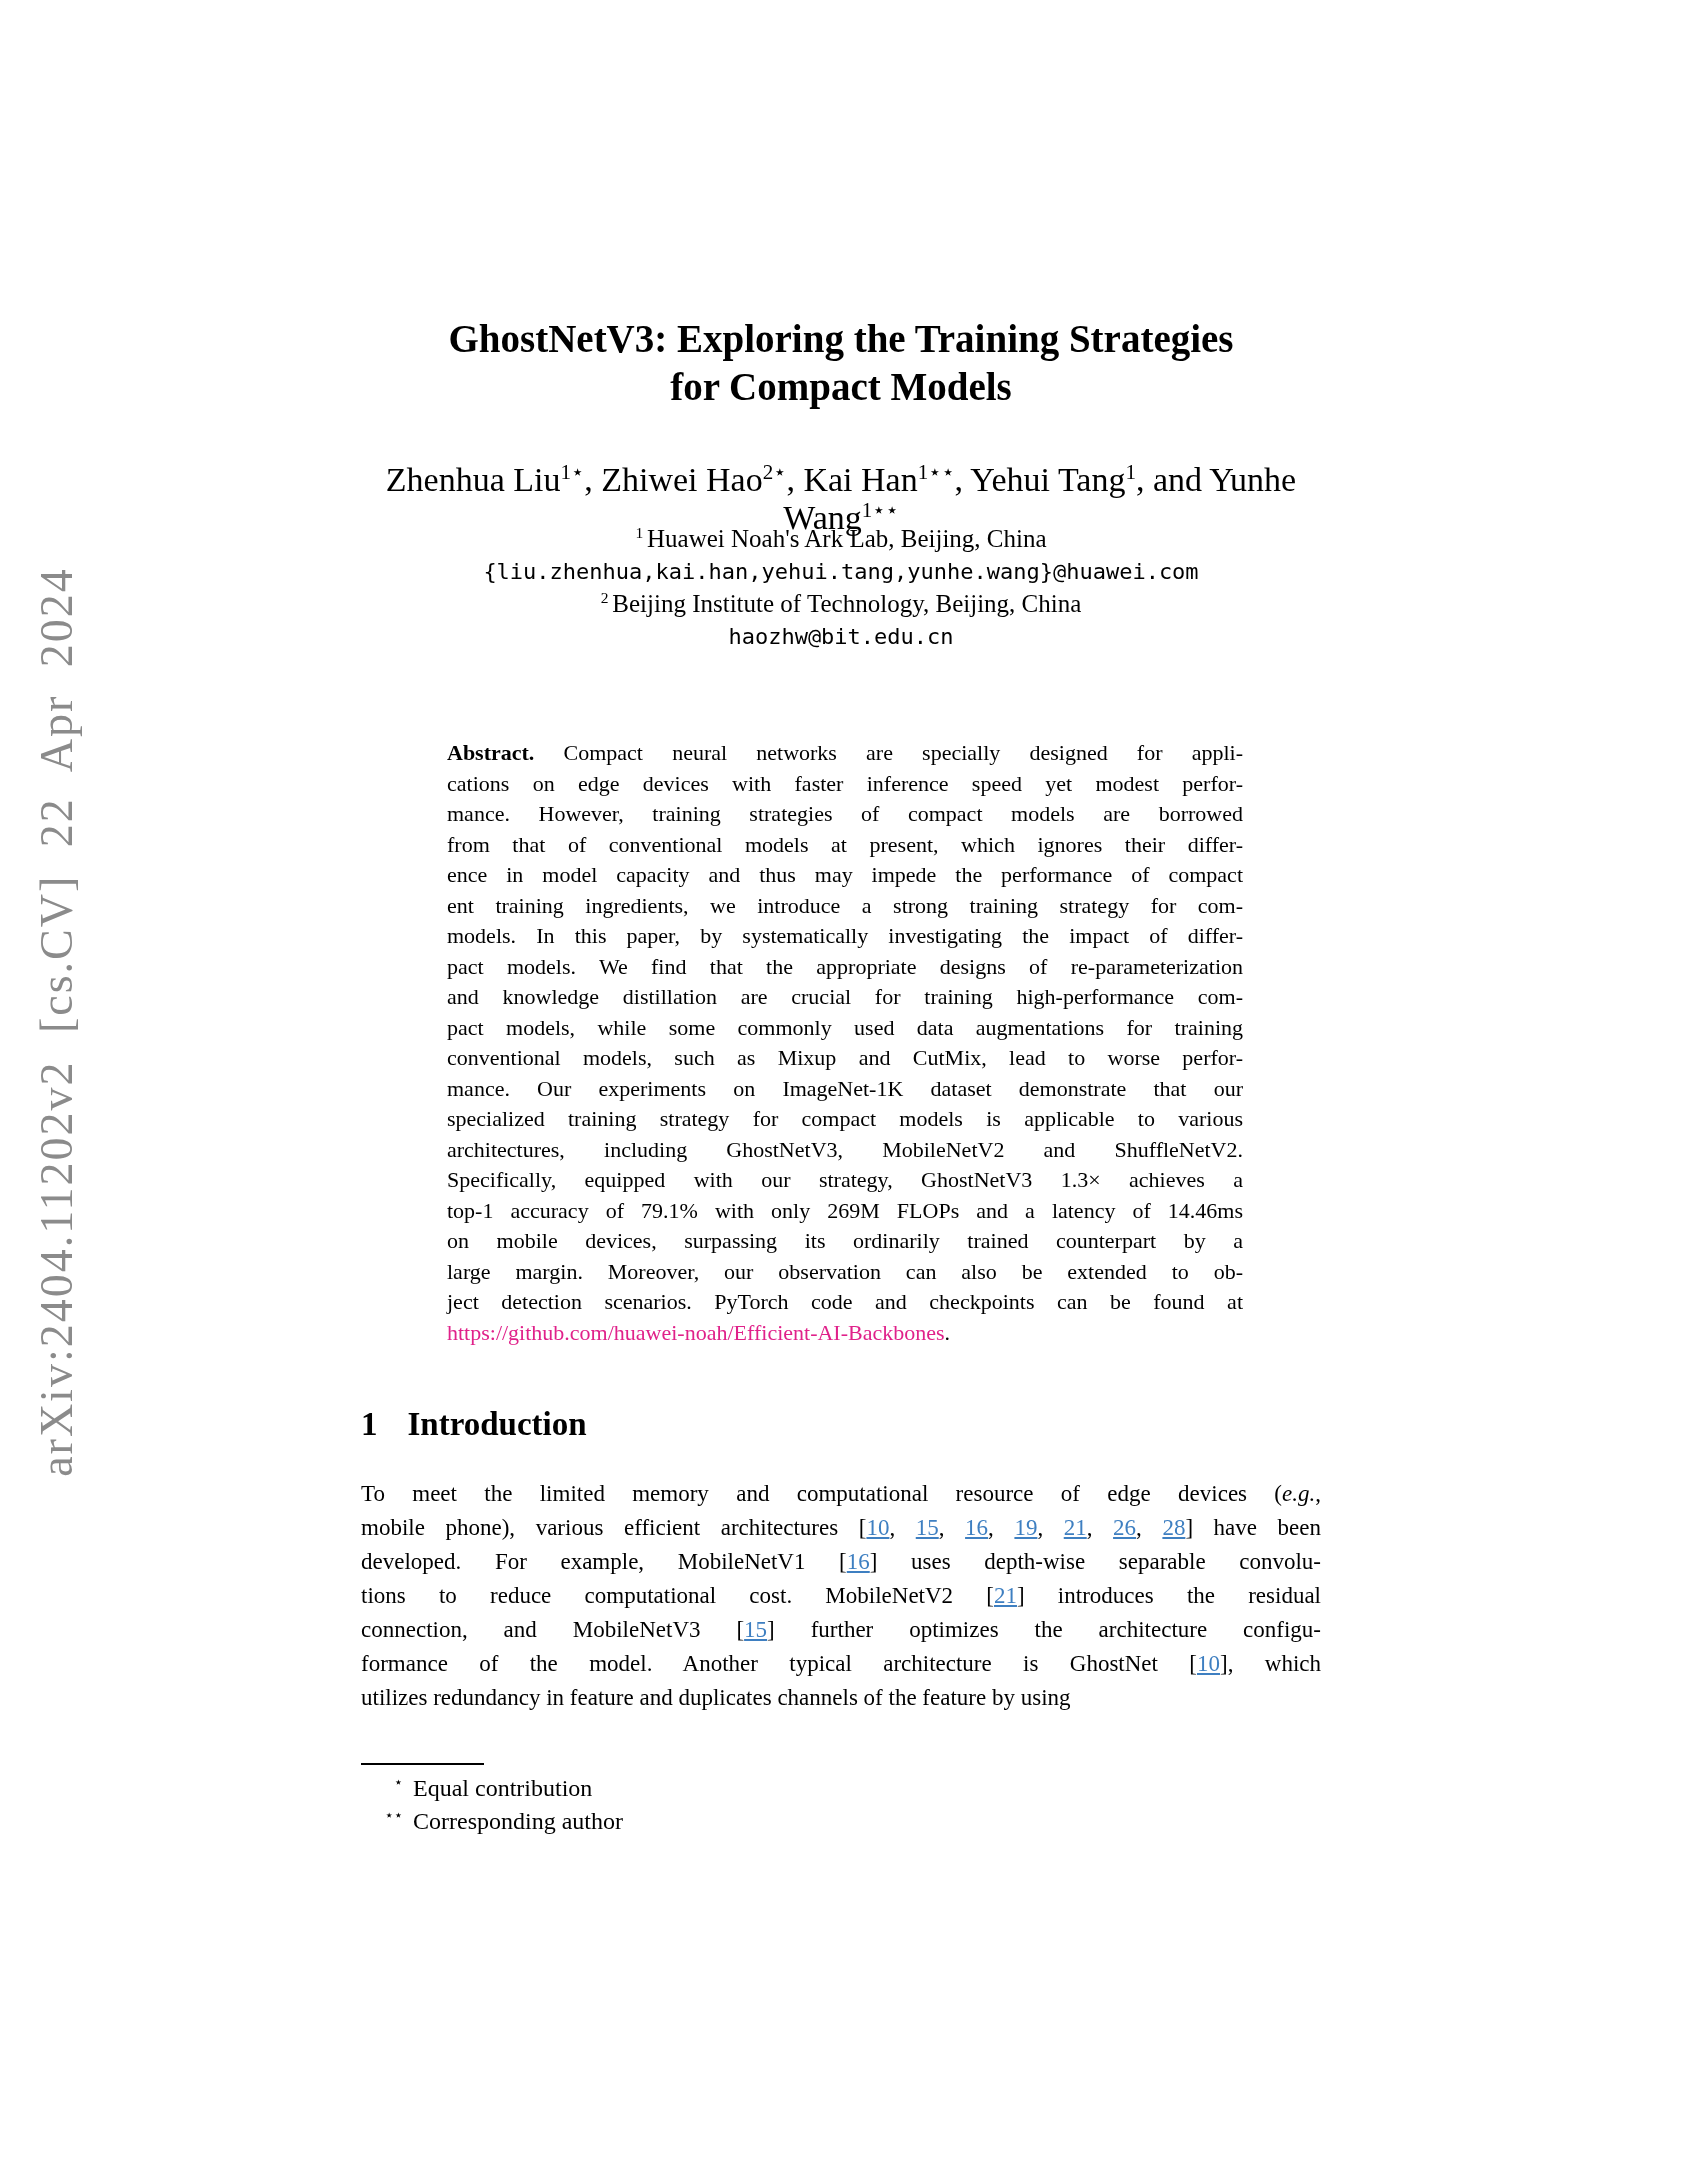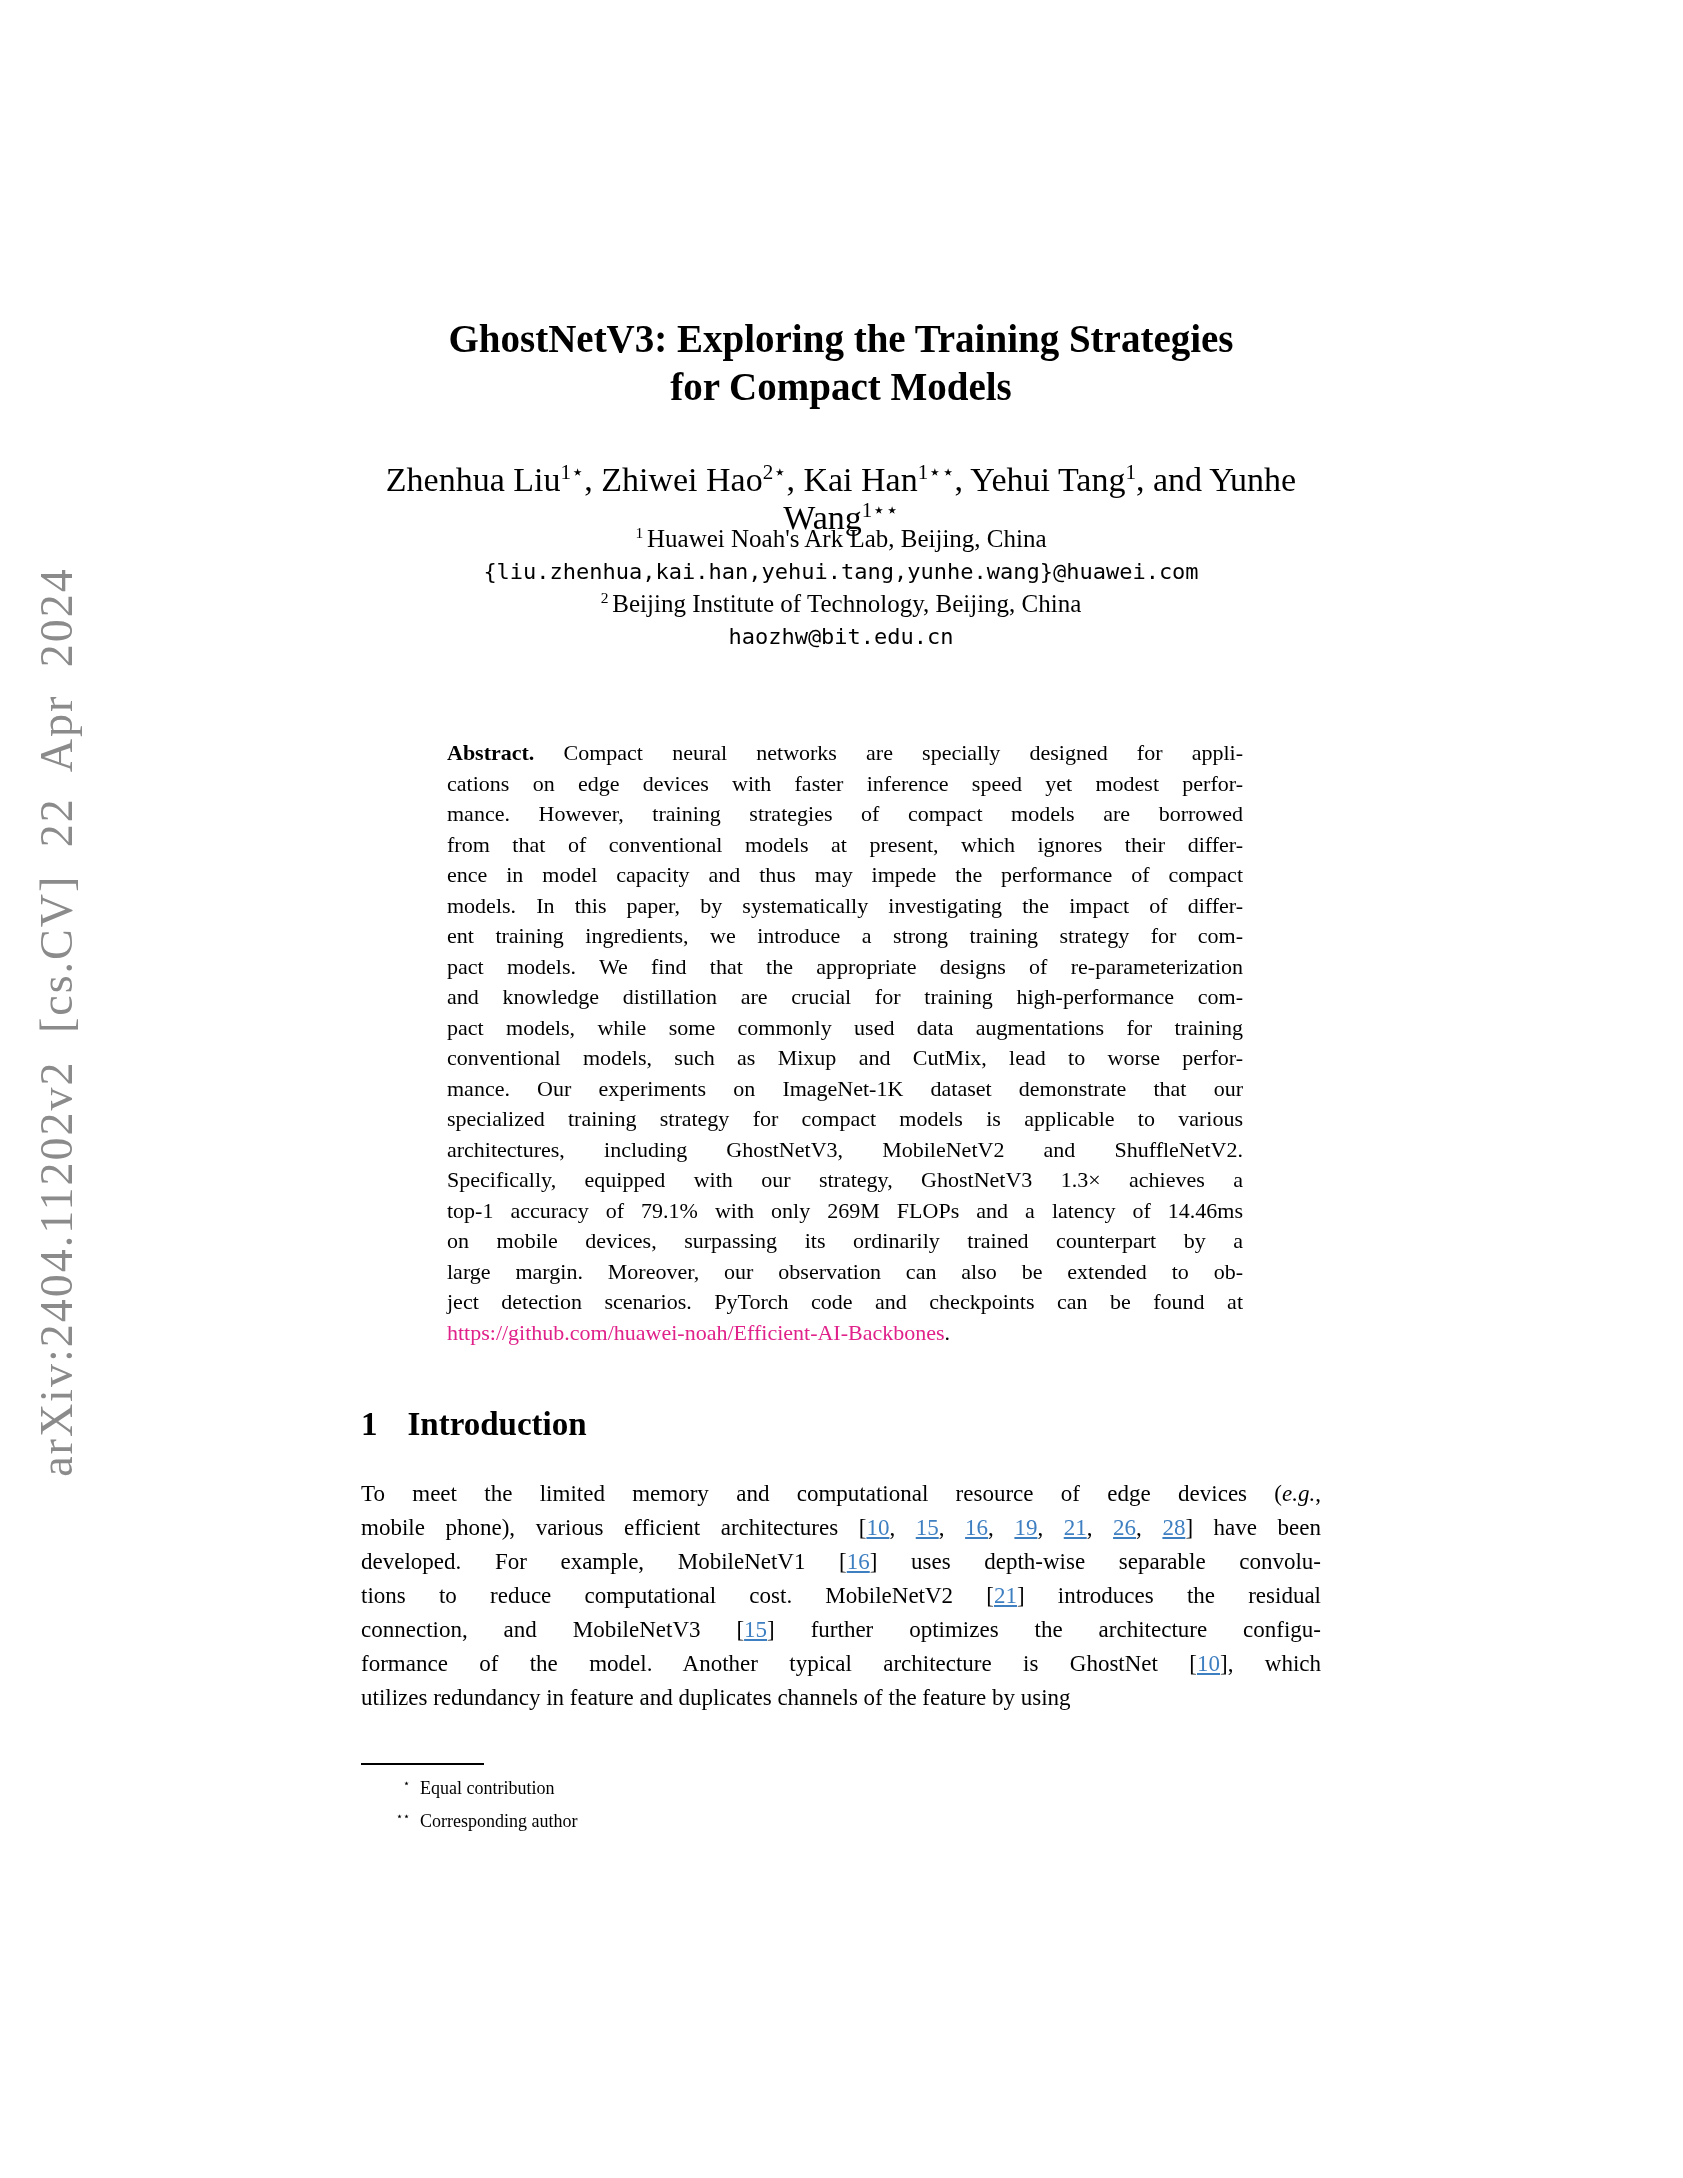--- a/index.html
+++ b/index.html
@@ -31,22 +31,22 @@
   .abstract-block .tline { text-align:justify; text-align-last:justify; }
   .abstract-block .tline.last { text-align-last:left; }
   .section-heading { position:absolute; left:0; top:1406px; width:960px;
     font-weight:bold; font-size:33px; }
   .sec-label { margin-left:30px; }
   .intro-block { position:absolute; left:0; top:1477px; width:960px;
     font-size:23px; line-height:34px; }
   .intro-block .tline { text-align:justify; text-align-last:justify; }
   .intro-block .tline.last { text-align-last:left; }
   .fn-rule { position:absolute; left:0; top:1763px; width:123px; height:2px; background:#000; }
-  .footnotes { position:absolute; left:7px; top:1772px; width:960px;
-    font-size:18px; line-height:33px; }
+  .footnotes { position:absolute; left:0; top:1772px; width:960px;
+    font-size:24px; line-height:33px; }
   .fn-marker { display:inline-block; width:42px; text-align:right; margin-right:10px;
     font-size:62%; vertical-align:super; line-height:0; }
   .s-bold { font-weight:bold; }
   .s-italic { font-style:italic; }
   .s-cite { color:var(--cite-color,#3e7fc1);text-decoration:underline; }
   .s-link { color:var(--link-color,#e0218a); }
 </style>
 </head>
 <body>
 
@@ -69,22 +69,22 @@
         <div><sup>2 </sup><span>Beijing Institute of Technology, Beijing, China</span></div>
         <div><span class="mono">haozhw@bit.edu.cn</span></div>
       </div>
 
     <div class="abstract-block">
         <div class="tline"><span class="s-bold">Abstract.</span><span> Compact neural networks are specially designed for appli-</span></div>
         <div class="tline"><span>cations on edge devices with faster inference speed yet modest perfor-</span></div>
         <div class="tline"><span>mance. However, training strategies of compact models are borrowed</span></div>
         <div class="tline"><span>from that of conventional models at present, which ignores their differ-</span></div>
         <div class="tline"><span>ence in model capacity and thus may impede the performance of compact</span></div>
+        <div class="tline"><span>ent training ingredients, we introduce a strong training strategy for com-</span></div>
         <div class="tline"><span>models. In this paper, by systematically investigating the impact of differ-</span></div>
-        <div class="tline"><span>ent training ingredients, we introduce a strong training strategy for com-</span></div>
         <div class="tline"><span>pact models. We find that the appropriate designs of re-parameterization</span></div>
         <div class="tline"><span>and knowledge distillation are crucial for training high-performance com-</span></div>
         <div class="tline"><span>pact models, while some commonly used data augmentations for training</span></div>
         <div class="tline"><span>conventional models, such as Mixup and CutMix, lead to worse perfor-</span></div>
         <div class="tline"><span>mance. Our experiments on ImageNet-1K dataset demonstrate that our</span></div>
         <div class="tline"><span>specialized training strategy for compact models is applicable to various</span></div>
         <div class="tline"><span>architectures, including GhostNetV3, MobileNetV2 and ShuffleNetV2.</span></div>
         <div class="tline"><span>Specifically, equipped with our strategy, GhostNetV3 1.3× achieves a</span></div>
         <div class="tline"><span>top-1 accuracy of 79.1% with only 269M FLOPs and a latency of 14.46ms</span></div>
         <div class="tline"><span>on mobile devices, surpassing its ordinarily trained counterpart by a</span></div>

